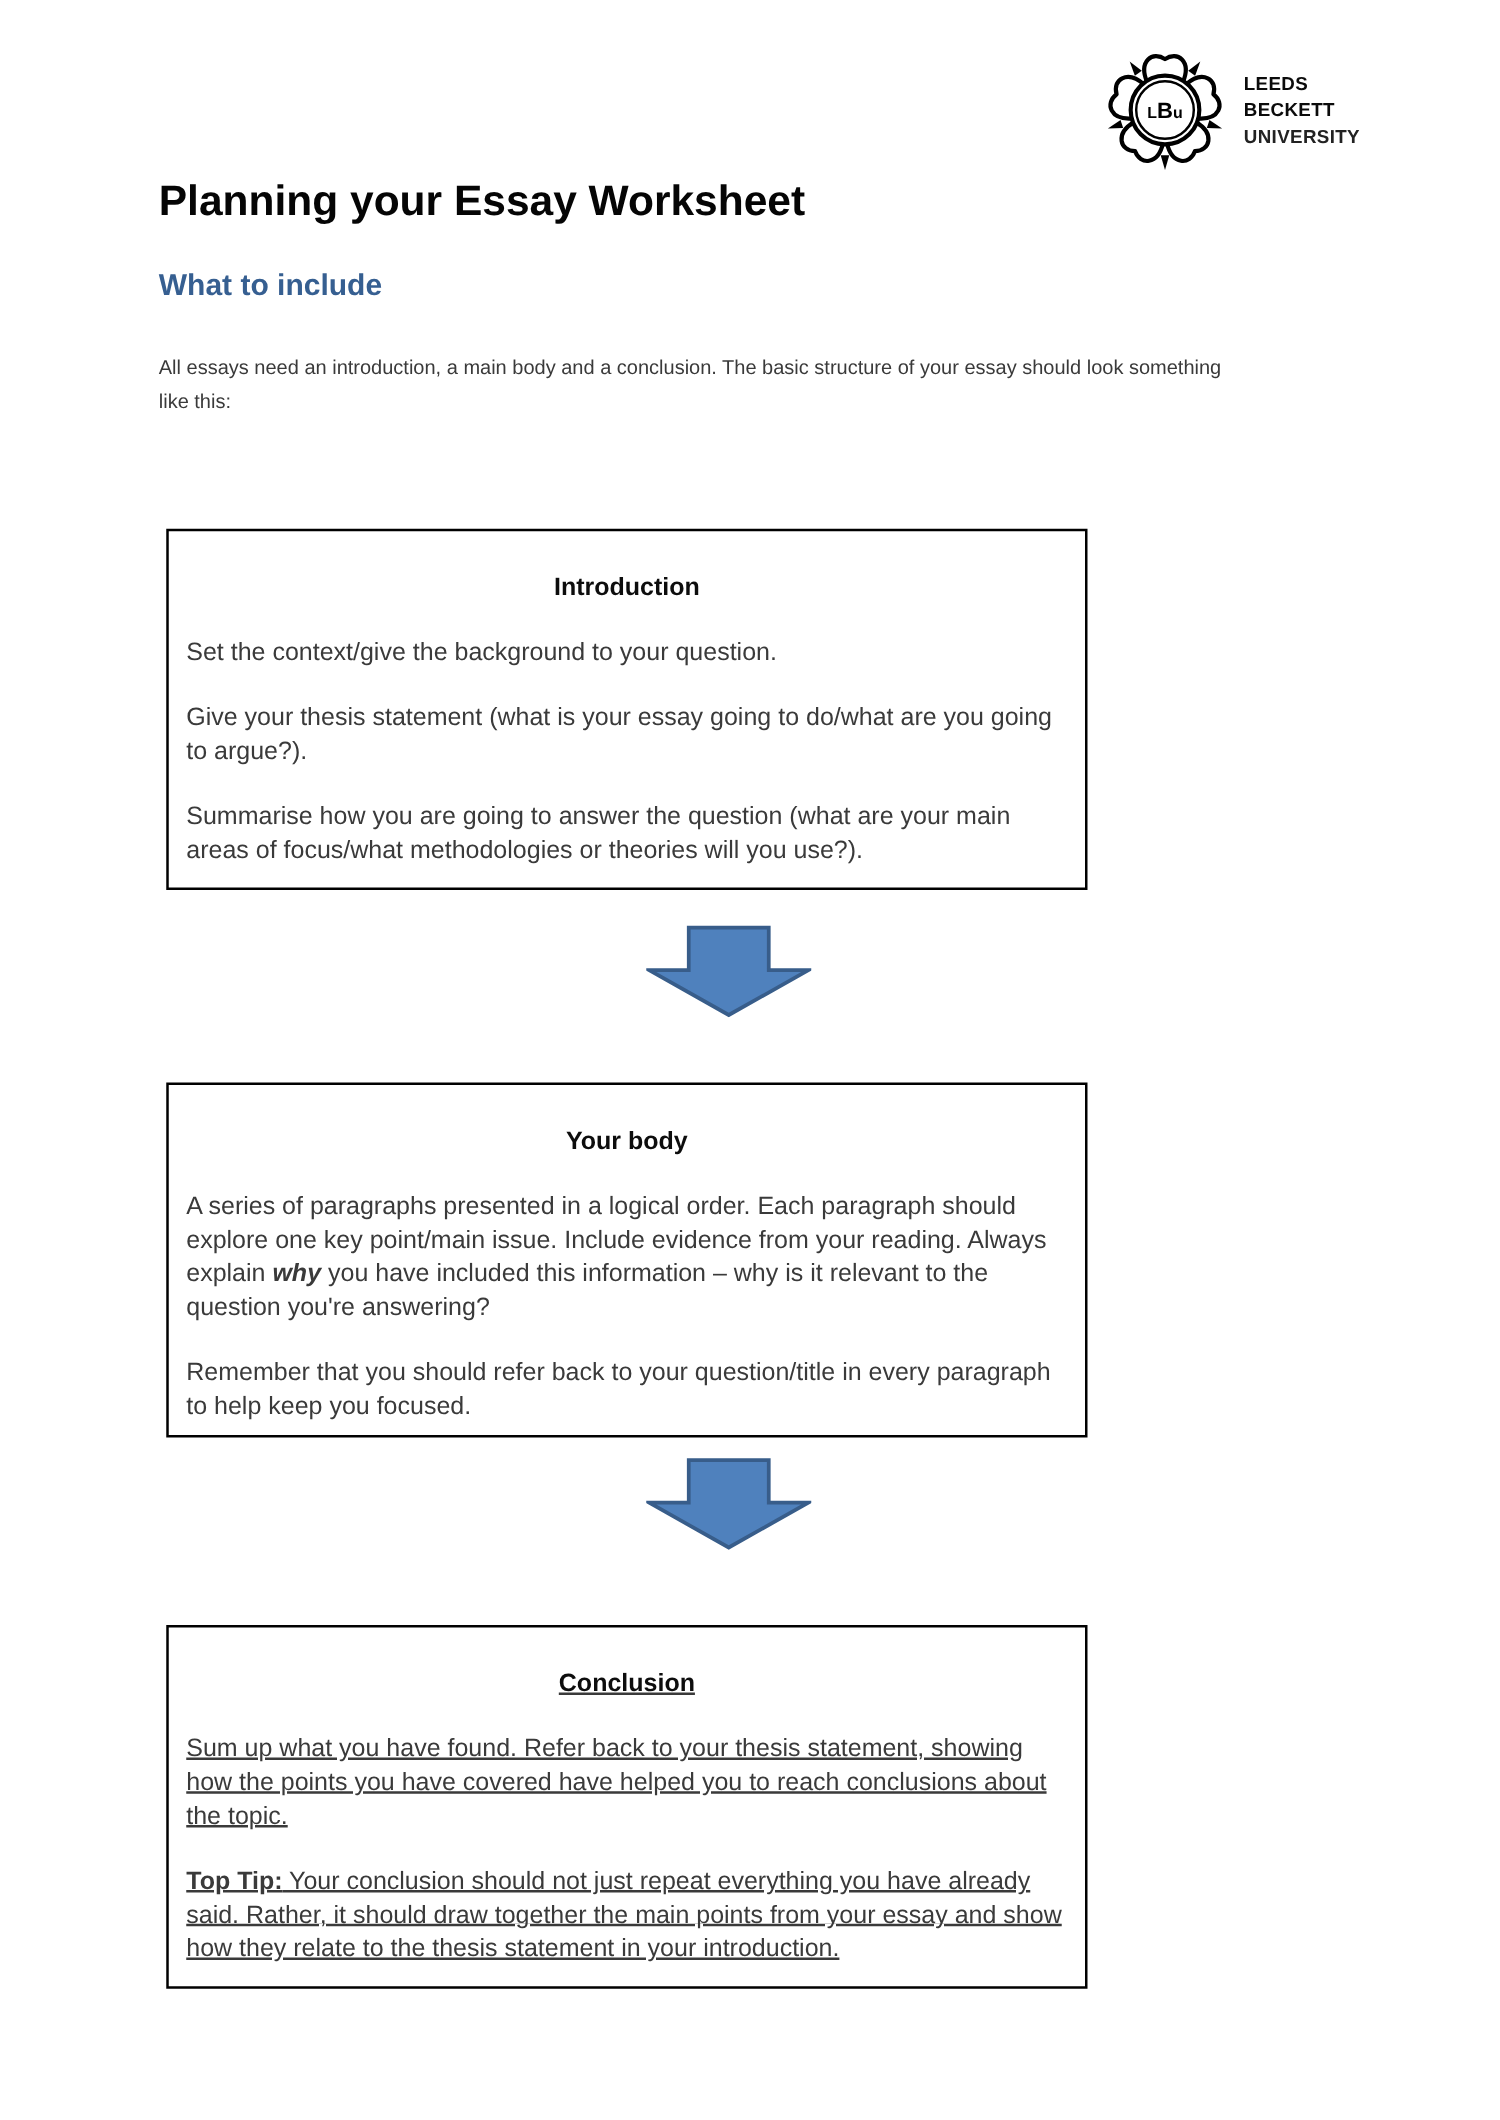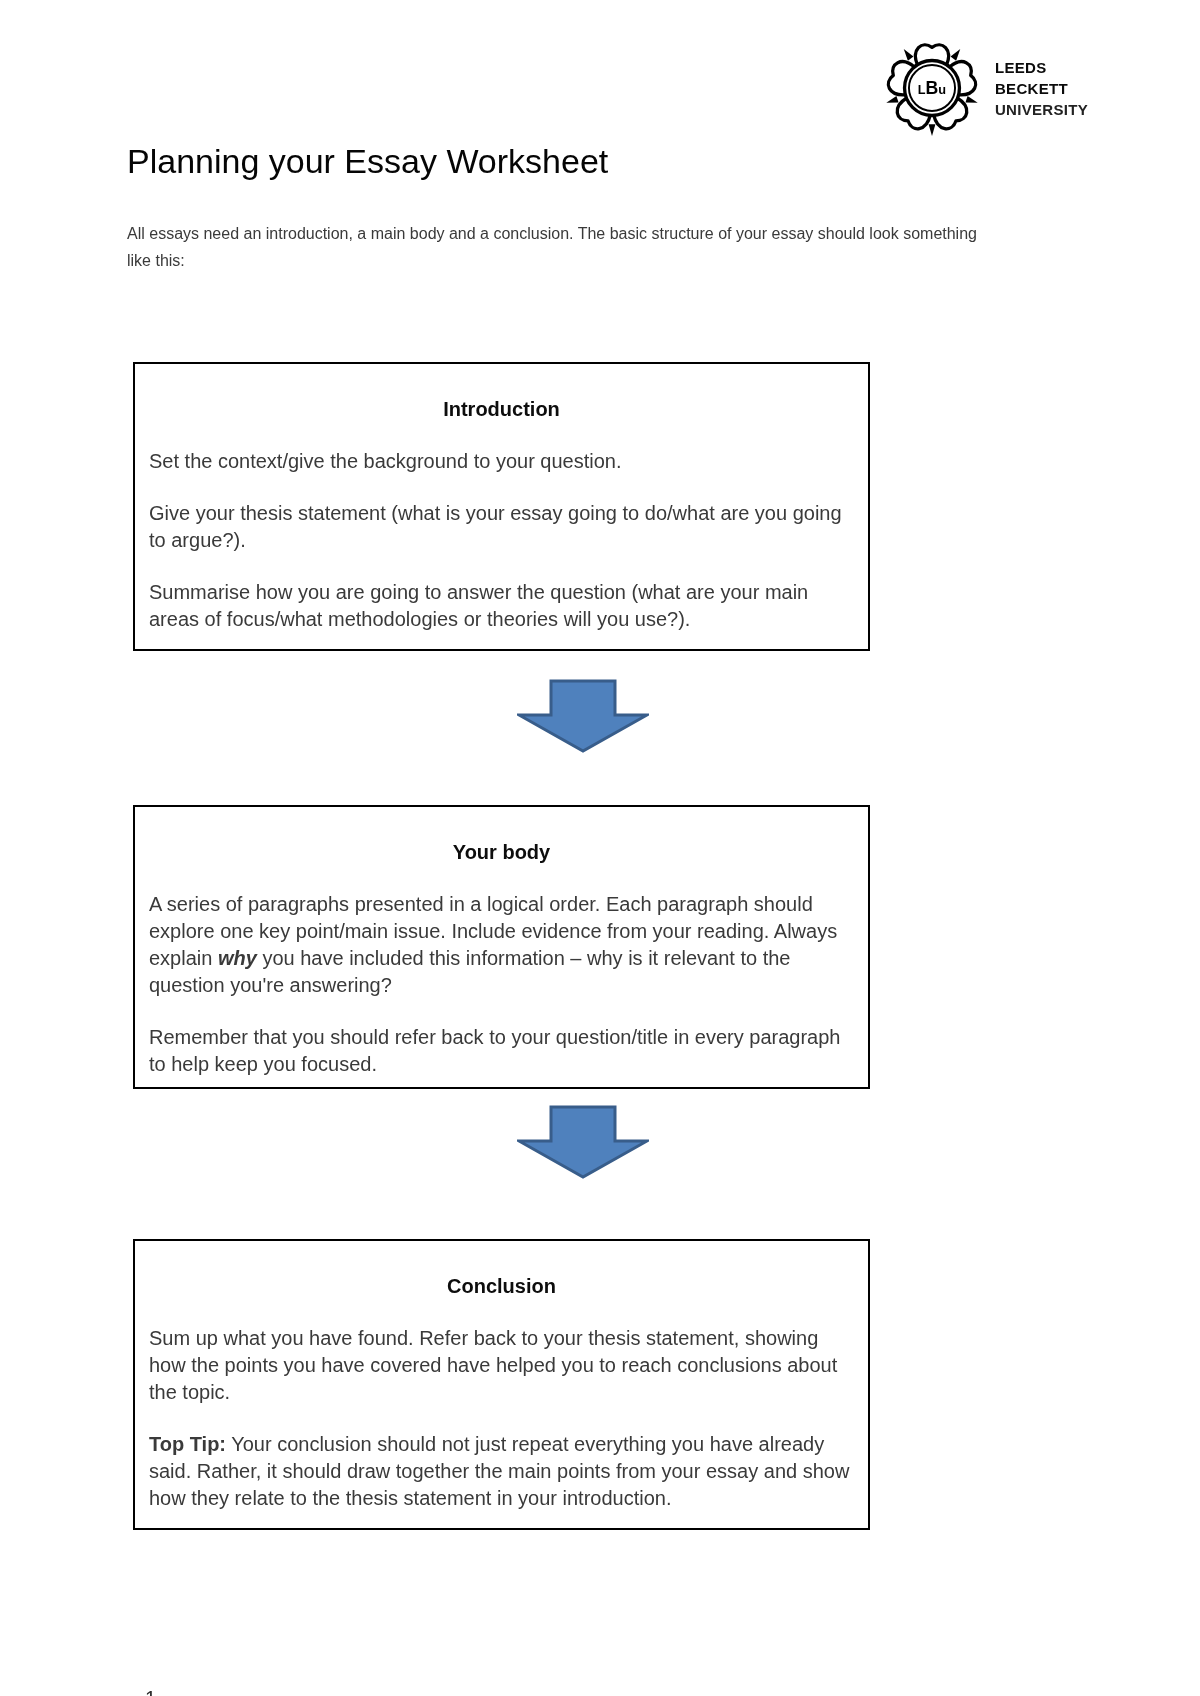--- a/index.html
+++ b/index.html
@@ -15,37 +15,37 @@
   }
   .logo-row {
     display:flex; justify-content:flex-end; align-items:center;
     gap:12px; padding-top:36px; height:104px; margin-right:-48px;
   }
   .logo-text { display:flex; flex-direction:column; justify-content:center; }
   .logo-line { font-weight:bold; font-size:15px; line-height:21px; color:#0b0b0b; letter-spacing:0.3px; }
   .logo-line.light { font-weight:bold; color:#222; }
   h1.doc-title {
     font-size:34px; line-height:1.15; color:#050505;
-    font-weight:normal; margin:2px 0 0;
+    font-weight:bold; margin:2px 0 0;
   }
   h2.section-heading {
     font-size:24px; line-height:1.1; font-weight:bold; margin:35px 0 0;
   }
   p.intro { font-size:16px; line-height:27px; margin:39px 0 0; width:860px; }
   .box {
     margin:0 0 0 6px; width:737px; box-sizing:border-box;
     border:2.5px solid #000; padding:6px 14px 16px;
     background:#fff;
   }
   .box-heading { text-align:center; font-weight:bold; font-size:20px; line-height:27px; color:#0d0d0d; margin:0; }
   .box p { font-size:20px; line-height:27px; margin:25px 0 0; }
   .box p:first-of-type { margin-top:26px; }
   .box-intro { margin-top:88px; }
   .box-main  { margin-top:52px; padding-bottom:9px; }
-  .box-conclusion { margin-top:60px; }
+  .box-conclusion { margin-top:60px;text-decoration:underline; }
   .arrow-wrap { width:911px; display:flex; justify-content:center; }
   .arrow-wrap.a1 { margin-top:28px; }
   .arrow-wrap.a2 { margin-top:16px; }
   .run-italic { font-style:italic;font-weight:bold; }
   .run-bold { font-weight:bold; }
   .footer { margin-top:157px; }
   .page-number { font-size:20px; line-height:23px; margin-left:18px; color:#2e2e2e; }
   .footer-url { text-align:center; font-size:17px; line-height:24px; color:#232323; margin-top:0; }
 </style>
 </head>
@@ -77,20 +77,21 @@
     </svg>
     <div class="logo-text">
       <span class="logo-line">LEEDS</span>
       <span class="logo-line">BECKETT</span>
       <span class="logo-line light">UNIVERSITY</span>
     </div>
   </div>
 
   <h1 class="doc-title">Planning your Essay Worksheet</h1>
 
+  <h2 class="section-heading" style="color:#365F91">What to include</h2>
 
   <p class="intro">All essays need an introduction, a main body and a conclusion. The basic structure of your essay should look something like this:</p>
 
   <div class="box box-intro">
     <p class="box-heading">Introduction</p>
     <p>Set the context/give the background to your question.</p>
     <p>Give your thesis statement (what is your essay going to do/what are you going to argue?).</p>
     <p>Summarise how you are going to answer the question (what are your main areas of focus/what methodologies or theories will you use?).</p>
   </div>
 

